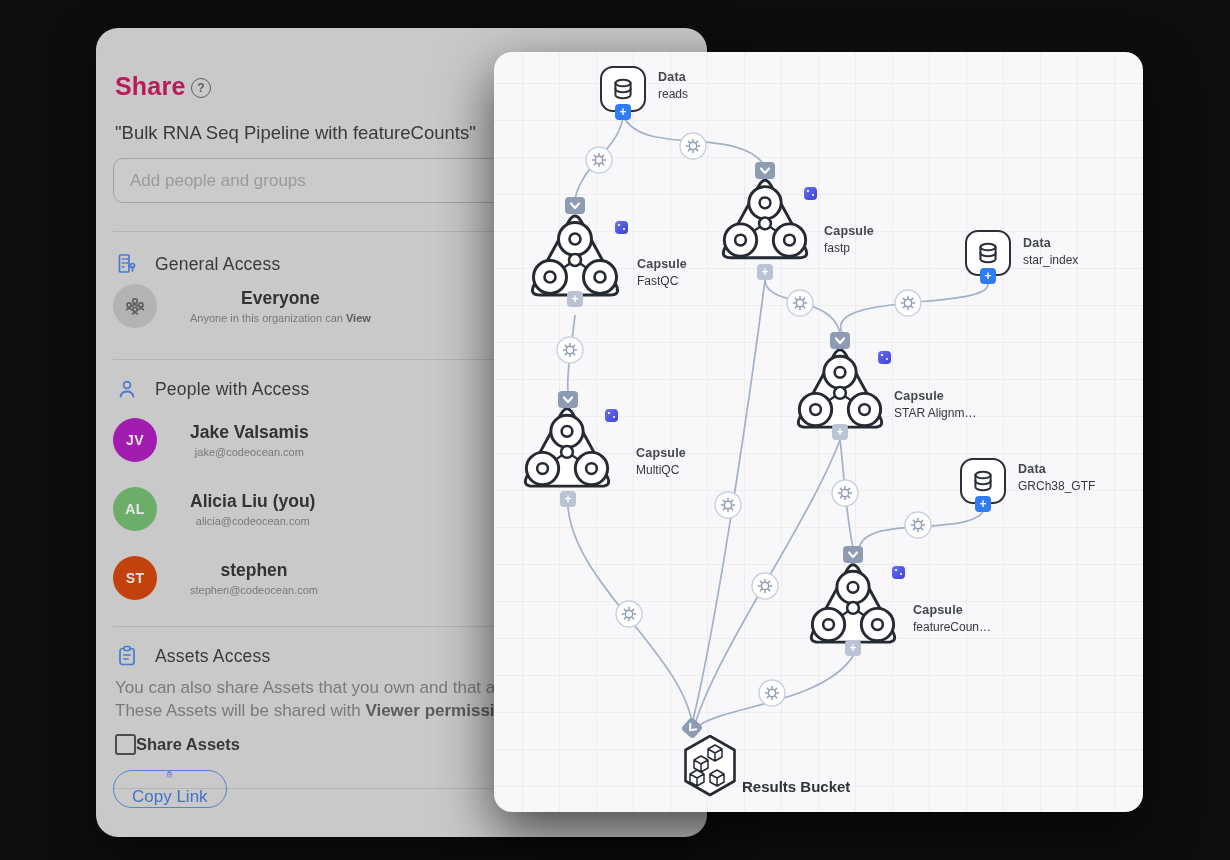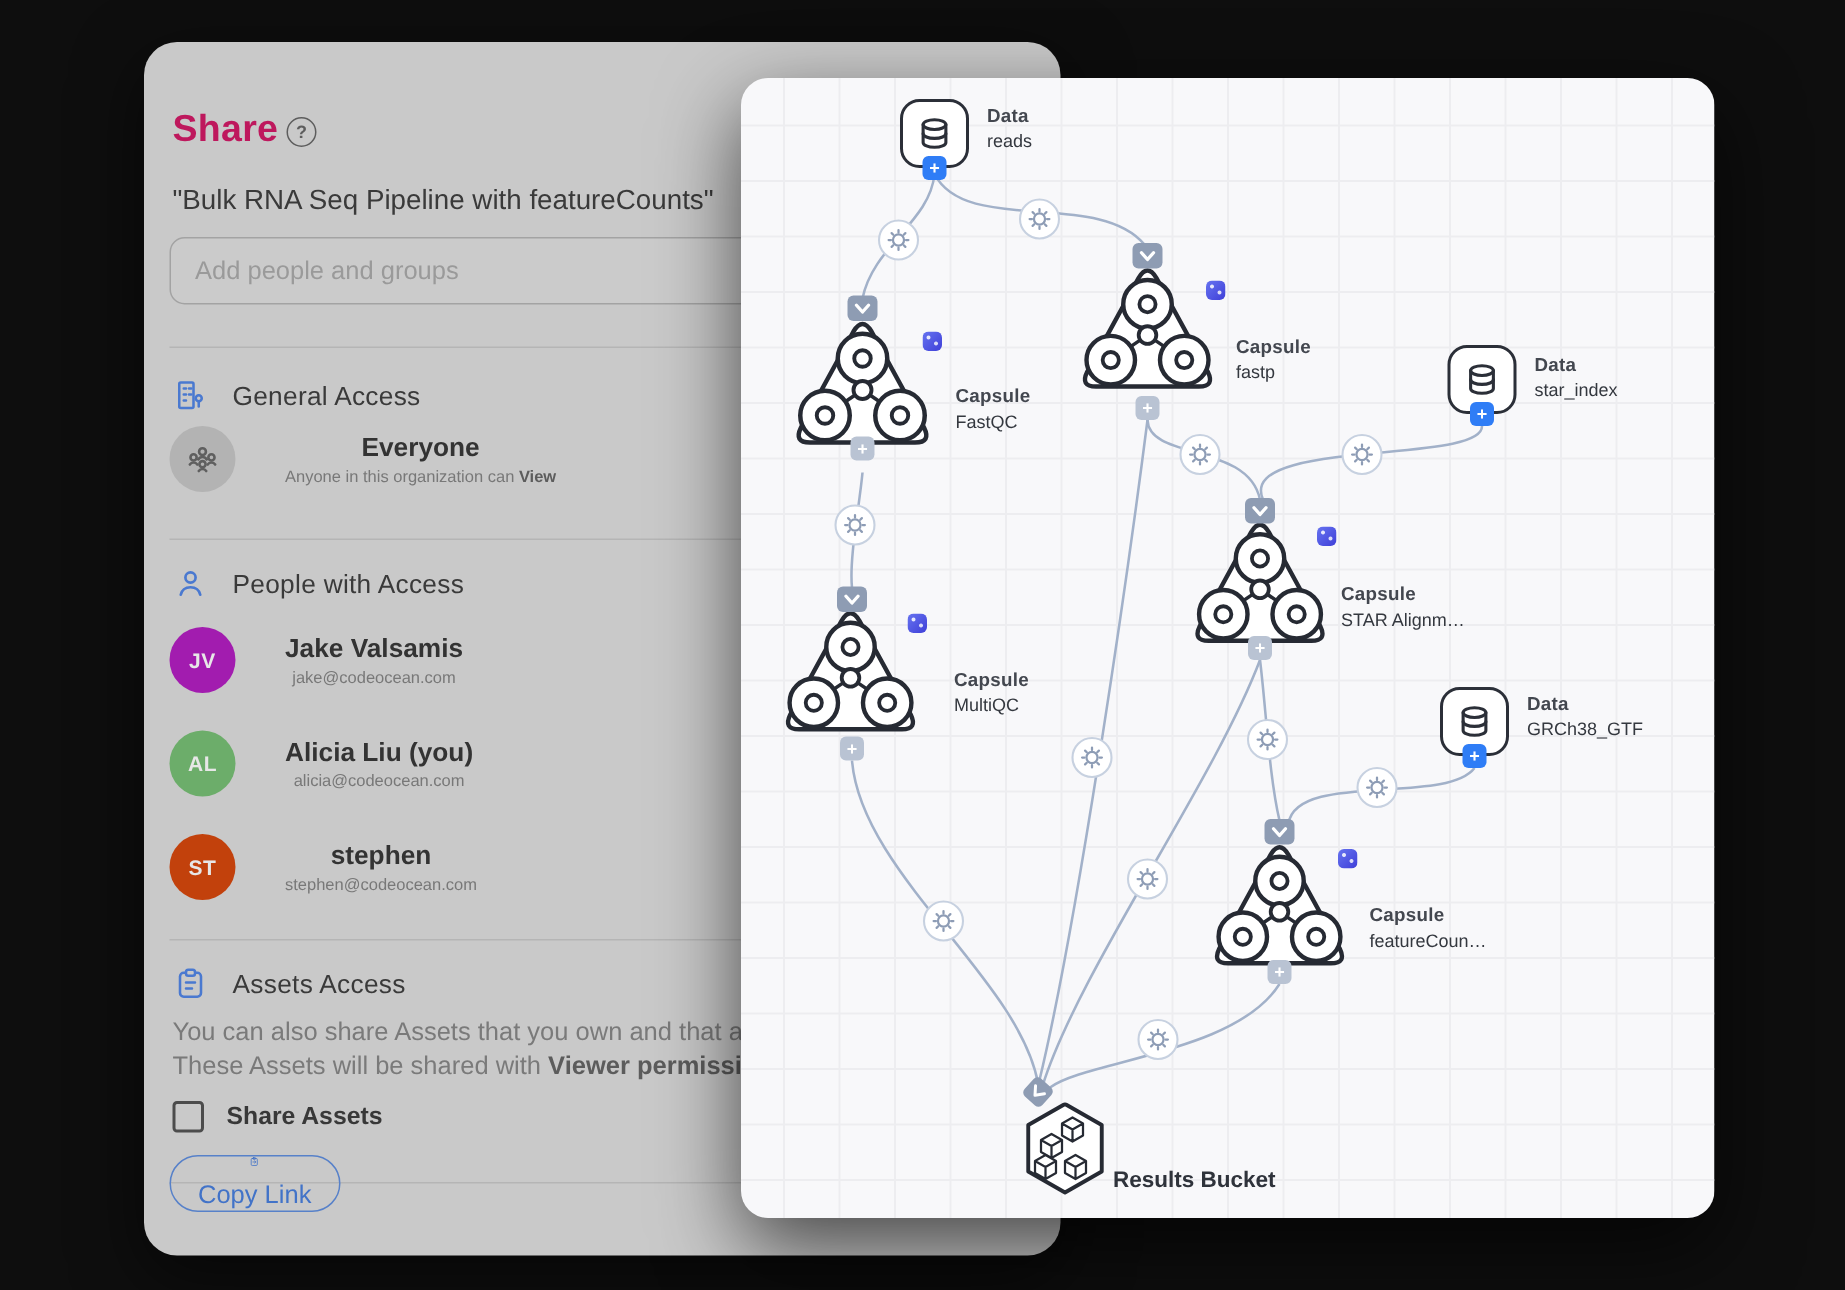--- a/index.html
+++ b/index.html
@@ -28,21 +28,21 @@
   .dlg-input::placeholder { color:#9a9a9a; }
   .dlg-divider { left:17px; width:575px; height:1px; background:#b5b5b5; }
   .sec-head { display:flex; align-items:center; gap:16px; font-size:17.5px; color:#3a3a3a; letter-spacing:.2px; }
   .sec-head svg { flex:0 0 auto; }
   .row { display:flex; align-items:center; gap:33px;text-align:center; }
   .avatar { width:44px; height:44px; border-radius:50%; display:flex; align-items:center; justify-content:center;
     color:#e7e7e7; font-size:14px; font-weight:700; letter-spacing:.4px; }
   .row-name { font-size:17.5px; font-weight:700; color:#333; }
   .row-sub { font-size:11px; color:#787878; margin-top:3px; }
   .aa-para { left:19px; top:648px; font-size:17px; color:#7a7a7a; line-height:23px; width:600px; white-space:nowrap; }
-  .cb-row { left:19px; top:706px; display:flex; align-items:center; gap:15px; }
+  .cb-row { left:19px; top:706px; display:flex; align-items:center; }
   .checkbox { width:21px; height:21px; border:2px solid #4c4c4c; border-radius:3px; background:transparent; }
   .cb-label { font-size:16.5px; font-weight:600; color:#383838; }
   .copy-btn { left:17px; top:742px; height:38px; padding:0 18px; display:inline-flex; align-items:center; gap:9px;
     border:1.6px solid #5781c9; border-radius:19px; background:transparent; color:#4273c8;
     font-size:17px; font-family:"Liberation Sans",sans-serif; cursor:pointer;flex-direction:column; }
 
   
   .pipeline-panel {
     position:absolute; left:494px; top:52px; width:649px; height:760px;
     background:#f8f8fa; border-radius:18px; z-index:2;

